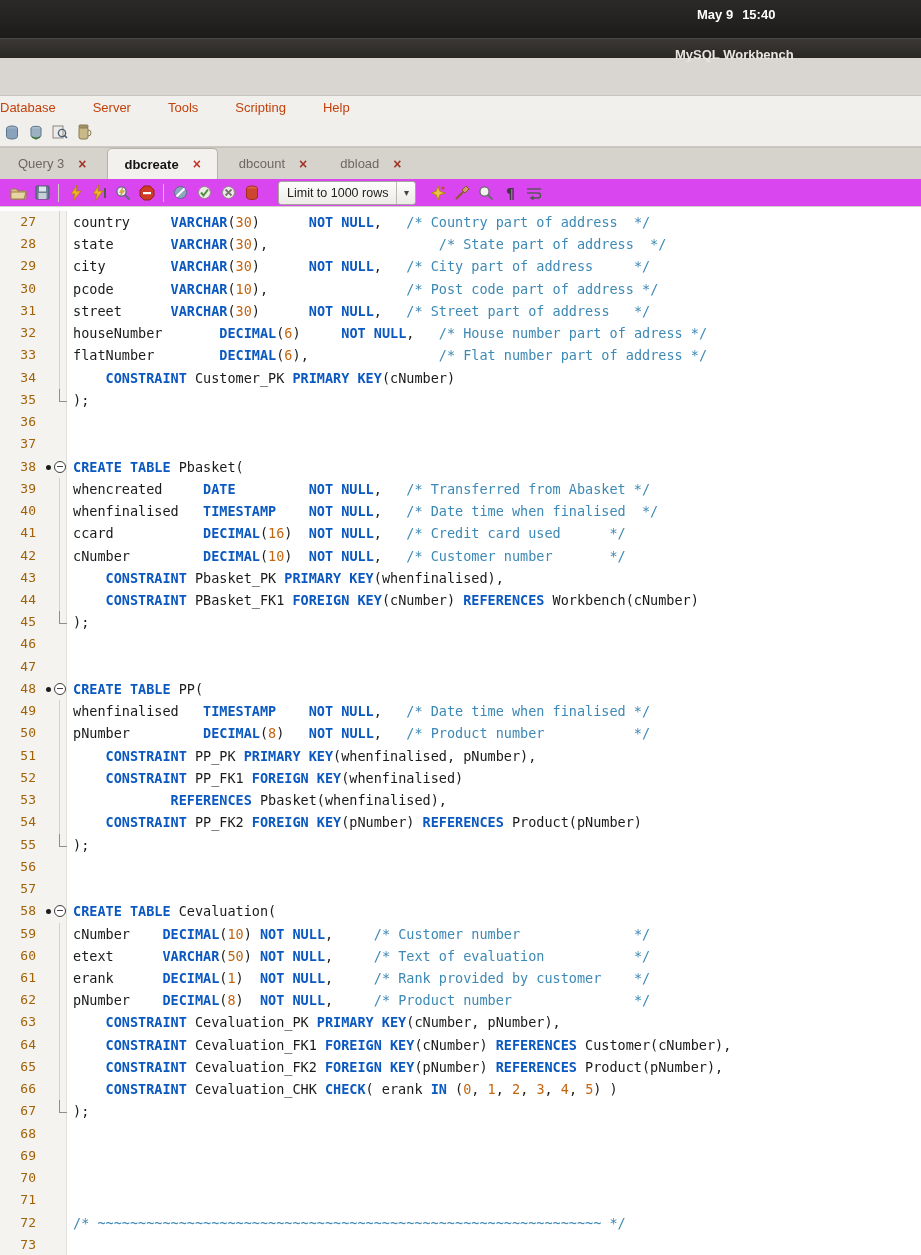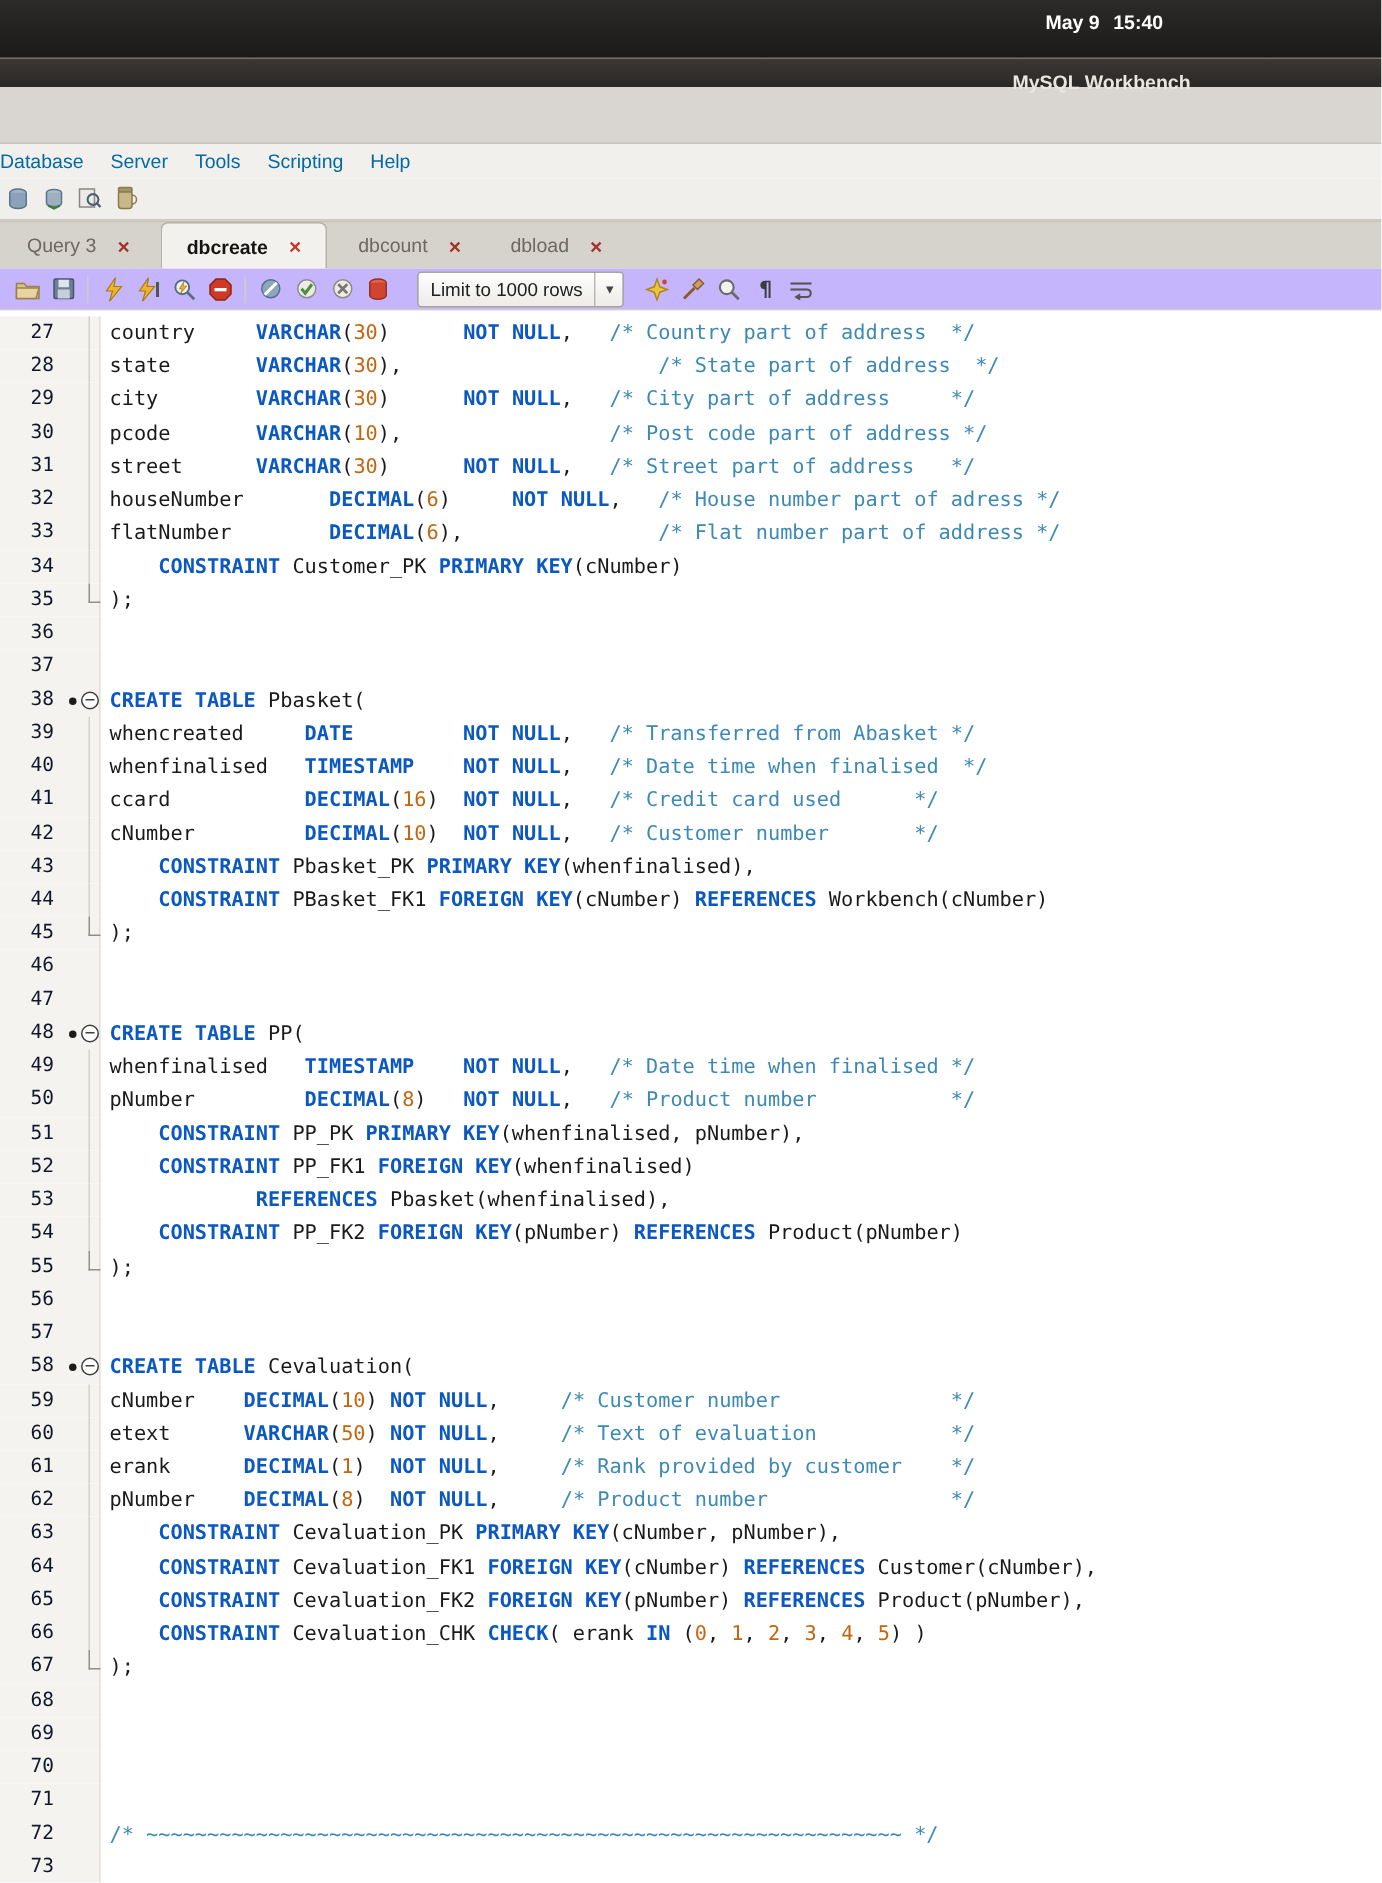--- a/index.html
+++ b/index.html
@@ -6,51 +6,51 @@
   body{width:921px;height:1255px;overflow:hidden;background:#fff;
        font-family:"Liberation Sans",sans-serif;-webkit-font-smoothing:antialiased;}
   
   .sys-bar{height:38px;background:linear-gradient(#2b2a28,#1c1b1a);position:relative;}
   .sys-clock{position:absolute;left:697px;top:7px;color:#fff;font-size:13px;font-weight:bold;white-space:pre;}
   .sys-clock .t{margin-left:9px;}
   .title-bar{height:20px;background:linear-gradient(#3b3835,#2a2825);position:relative;border-top:1px solid #4a4744;box-sizing:border-box;}
   .win-title{position:absolute;left:675px;top:8px;color:#e9e6e2;font-size:13px;font-weight:bold;}
   .gray-band{height:38px;background:#d9d5d0;border-bottom:1px solid #c7c3bd;box-sizing:border-box;}
   
-  .menu-bar{height:23px;background:#f2f0ed;display:flex;align-items:center;font-size:13px;color:#0369a1;}
+  .menu-bar{height:23px;background:#f2f0ed;display:flex;align-items:center;font-size:13px;color:#c2410c;gap:19px;}
   .menu-item{padding:3px 9px;cursor:default;}
   .menu-item:first-child{margin-left:-9px;}
   .main-toolbar{height:28px;background:#f1efec;border-bottom:1px solid #ccc8c2;box-sizing:border-box;
                 display:flex;align-items:center;padding-left:2px;gap:4px;}
   .mt-btn{width:20px;height:22px;display:flex;align-items:center;justify-content:center;}
   
   .tab-bar{height:32px;background:#d6d2cc;border-top:1px solid #c6c2bc;box-sizing:border-box;
            display:flex;align-items:flex-end;padding-left:6px;}
   .qtab{height:31px;display:flex;align-items:center;padding:0 12px;margin-right:9px;
         font-size:13px;color:#6e6862;}
   .qtab .close{margin-left:14px;font-weight:bold;font-size:14px;color:#a33528;line-height:1;}
   .qtab.active{background:#f3f1ee;border:1px solid #b4b0aa;border-bottom:none;border-radius:5px 5px 0 0;
                color:#141414;font-weight:bold;box-sizing:border-box;padding:0 16px;}
   .qtab.active .close{color:#c0392b;}
   
-  .editor-toolbar{height:28px;background:#c4b5fd;border-bottom:1px solid #d2cec8;box-sizing:border-box;
+  .editor-toolbar{height:28px;background:#d946ef;border-bottom:1px solid #d2cec8;box-sizing:border-box;
                   display:flex;align-items:center;padding-left:6px;}
   .et-btn{width:24px;height:24px;display:flex;align-items:center;justify-content:center;}
   .et-sep{width:1px;height:18px;background:#cfcbc5;margin:0 4px;}
   .limit-dd{margin-left:14px;margin-right:10px;height:22px;display:flex;align-items:center;
             border:1px solid #a8a49e;border-radius:3px;background:linear-gradient(#fefefd,#ecebe7);
             font-size:12.5px;color:#222;}
   .limit-dd .lbl{padding:0 8px;}
   .limit-dd .caret{width:18px;height:100%;border-left:1px solid #bcb8b2;display:flex;align-items:center;justify-content:center;font-size:10px;color:#444;}
   .pilcrow{font-size:14px;font-weight:bold;color:#3c3c3c;font-family:"DejaVu Sans",sans-serif;}
   
   .editor{position:relative;background:#fff;padding-top:4px;height:1044px;overflow:hidden;}
   .row{display:flex;height:22.24px;align-items:stretch;}
   .ln{width:36px;padding-right:4px;text-align:right;flex:none;background:#f5f3f0;
-      font-family:"DejaVu Sans Mono",monospace;font-size:13px;line-height:22.24px;color:#0f172a;}
+      font-family:"DejaVu Sans Mono",monospace;font-size:13px;line-height:22.24px;color:#a16207;}
   .mk{width:27px;flex:none;background:#f5f3f0;position:relative;border-right:1px solid #e3dfda;box-sizing:border-box;}
   .cd{padding-left:6px;white-space:pre;font-family:"DejaVu Sans Mono",monospace;
       font-size:13.5px;line-height:22.24px;color:#1a1a1a;}
   .tok-k{color:#0a58c0;font-weight:bold;}
   .tok-n{color:#c4650f;}
   .tok-c{color:#3d89b5;}
   .dot{position:absolute;left:6px;top:9px;width:5px;height:5px;background:#1c1c1c;border-radius:50%;}
   .fold-circle{position:absolute;left:14px;top:5px;width:10px;height:10px;border:1px solid #3f3f3f;border-radius:50%;background:#fff;}
   .fold-circle::after{content:"";position:absolute;left:2px;right:2px;top:4px;height:1px;background:#3f3f3f;}
   .fold-line{position:absolute;left:19px;top:0;bottom:0;border-left:1px solid #d4d0ca;}

